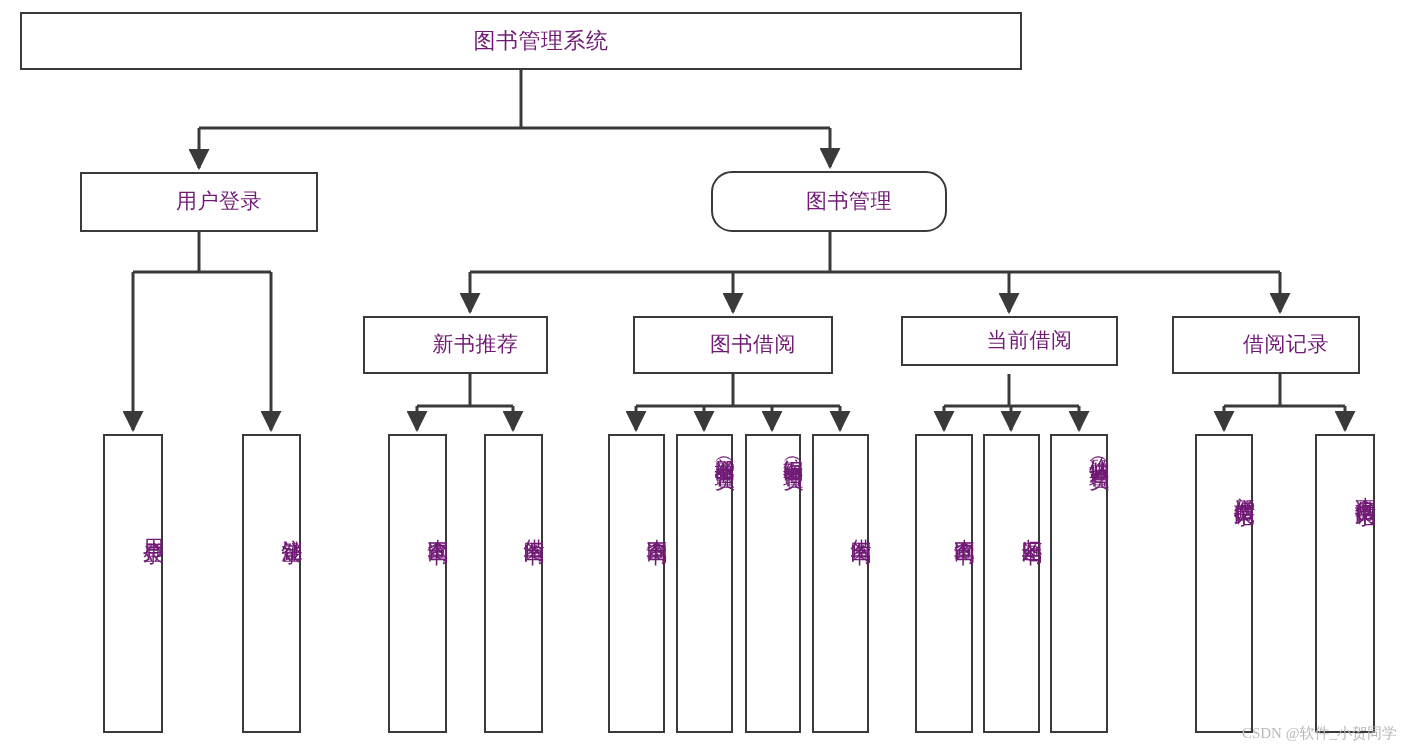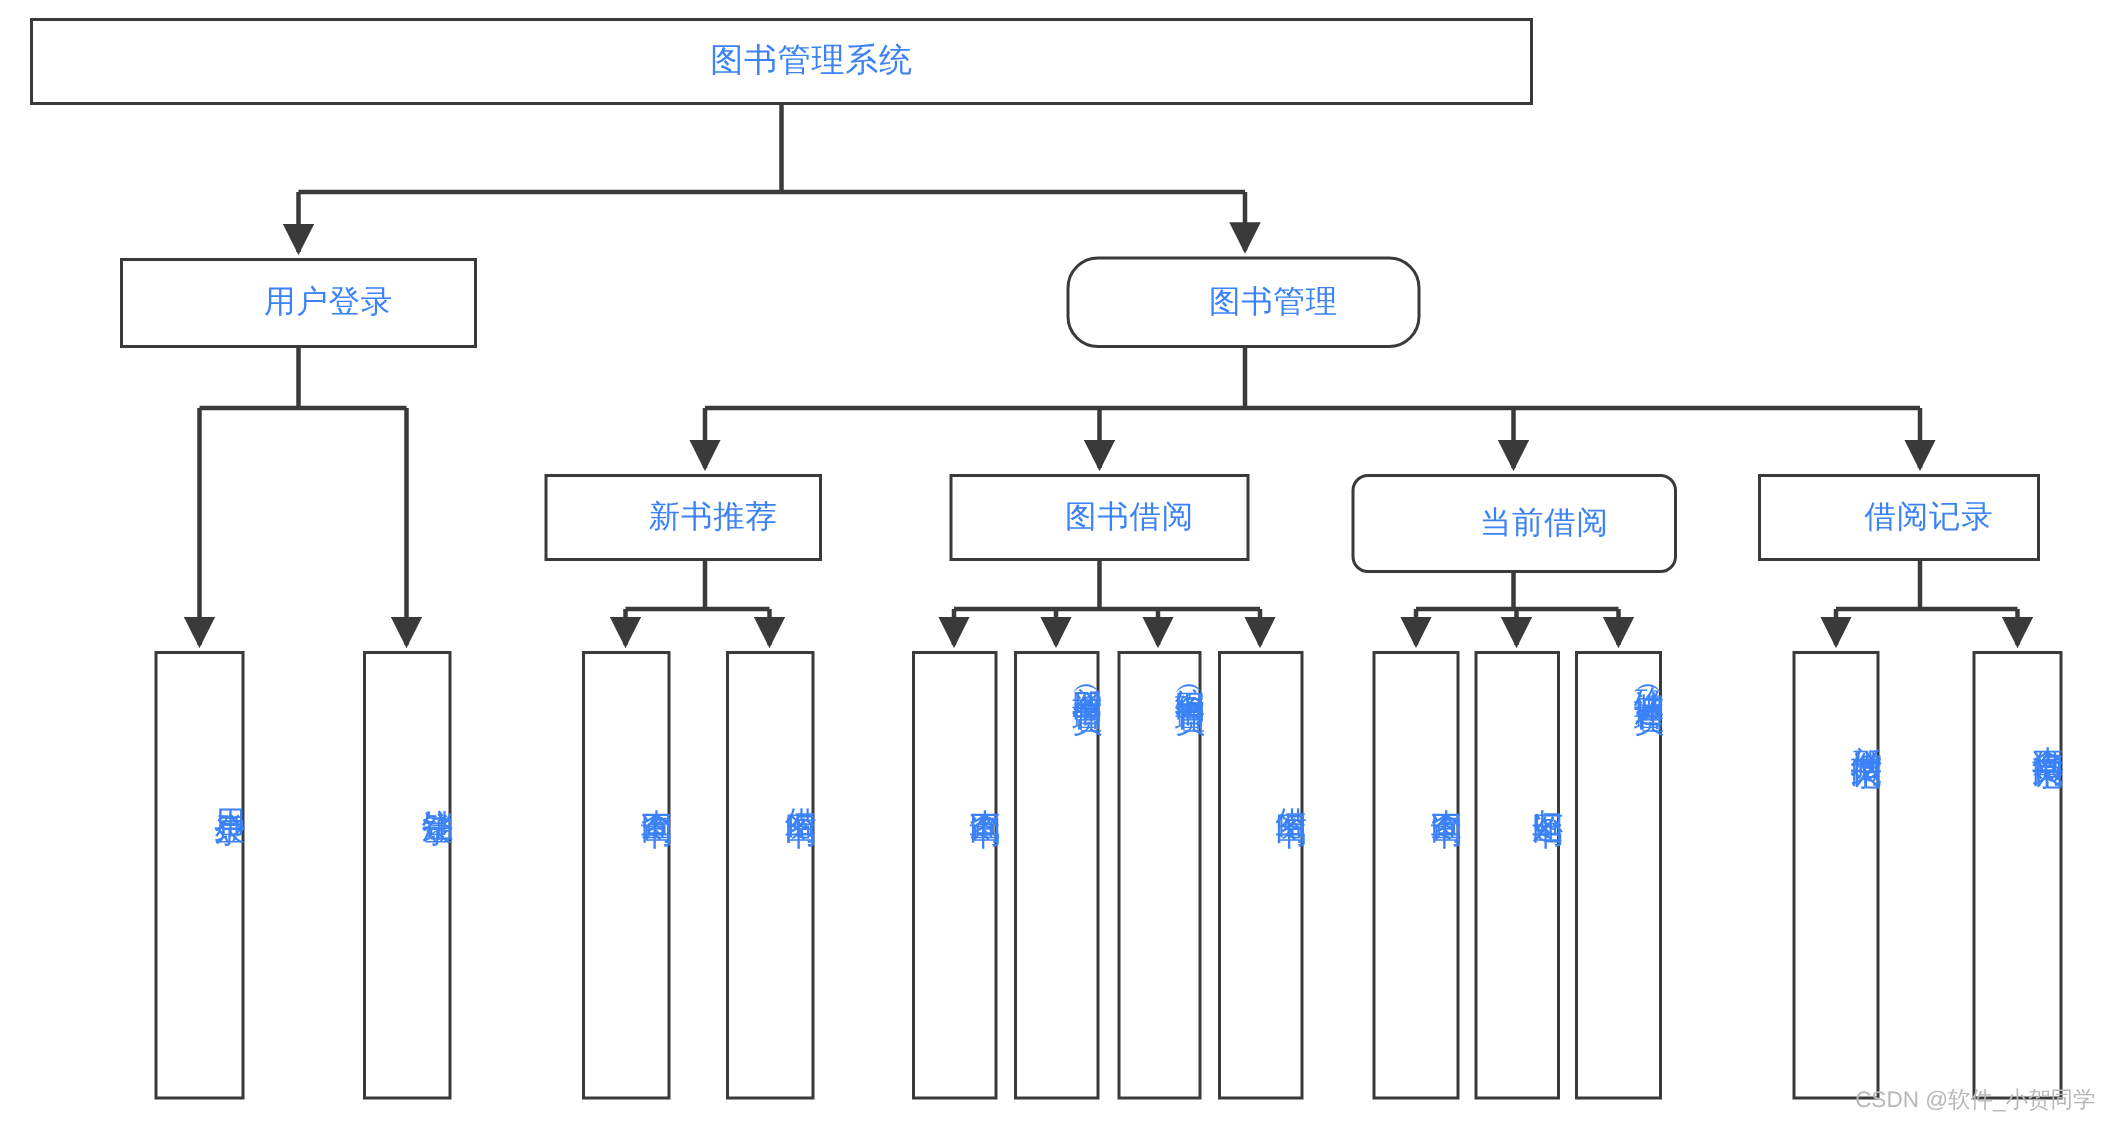--- a/index.html
+++ b/index.html
@@ -29,21 +29,21 @@
     pointer-events: none;
   }
   .node {
     position: absolute;
     box-sizing: border-box;
     background: #ffffff;
     border: 2px solid #3a3a3a;
     display: flex;
     align-items: center;
     justify-content: center;
-    color: #3b82f6;
+    color: #701a75;
     z-index: 2;
     padding-left: 40px;
   }
   .node-label {
     display: block;
     line-height: 1.12;
     letter-spacing: 0.5px;
     white-space: nowrap;
   }
   
@@ -67,21 +67,21 @@
   }
   .v-node.tall .node-label { font-size: 20px; }
   #watermark {
     position: absolute;
     right: 8px;
     bottom: 4px;
     font-size: 15px;
     color: #b8b8b8;
     z-index: 3;
     white-space: nowrap;
-    font-family: Liberation Sans, sans-serif;
+    font-family: Liberation Serif, serif;
   }
 </style>
 </head>
 <body>
 
 <div id="diagram">
 
   <svg id="edges" viewBox="0 0 1405 747" width="1405" height="747" xmlns="http://www.w3.org/2000/svg">
     <defs>
       <marker id="arrow" viewBox="0 0 10 10" refX="9" refY="5" markerWidth="7" markerHeight="7" orient="auto-start-reverse">
@@ -145,21 +145,21 @@
   <div class="node h-node" style="left:711px; top:171px; width:236px; height:61px;border-radius:21px;">
     <span class="node-label">图书管理</span>
   </div>
 
   <div class="node h-node" style="left:363px; top:316px; width:185px; height:58px;">
     <span class="node-label">新书推荐</span>
   </div>
   <div class="node h-node" style="left:633px; top:316px; width:200px; height:58px;">
     <span class="node-label">图书借阅</span>
   </div>
-  <div class="node h-node" style="left:901px; top:316px; width:217px; height:66px;border-radius:11px;">
+  <div class="node h-node" style="left:901px; top:316px; width:217px; height:50px;">
     <span class="node-label">当前借阅</span>
   </div>
   <div class="node h-node" style="left:1172px; top:316px; width:188px; height:58px;">
     <span class="node-label">借阅记录</span>
   </div>
 
   <div class="node v-node" style="left:103px; top:434px; width:60px; height:299px; padding-top:86px;">
     <span class="node-label">用户登录</span>
   </div>
   <div class="node v-node" style="left:242px; top:434px; width:59px; height:299px; padding-top:86px;">

